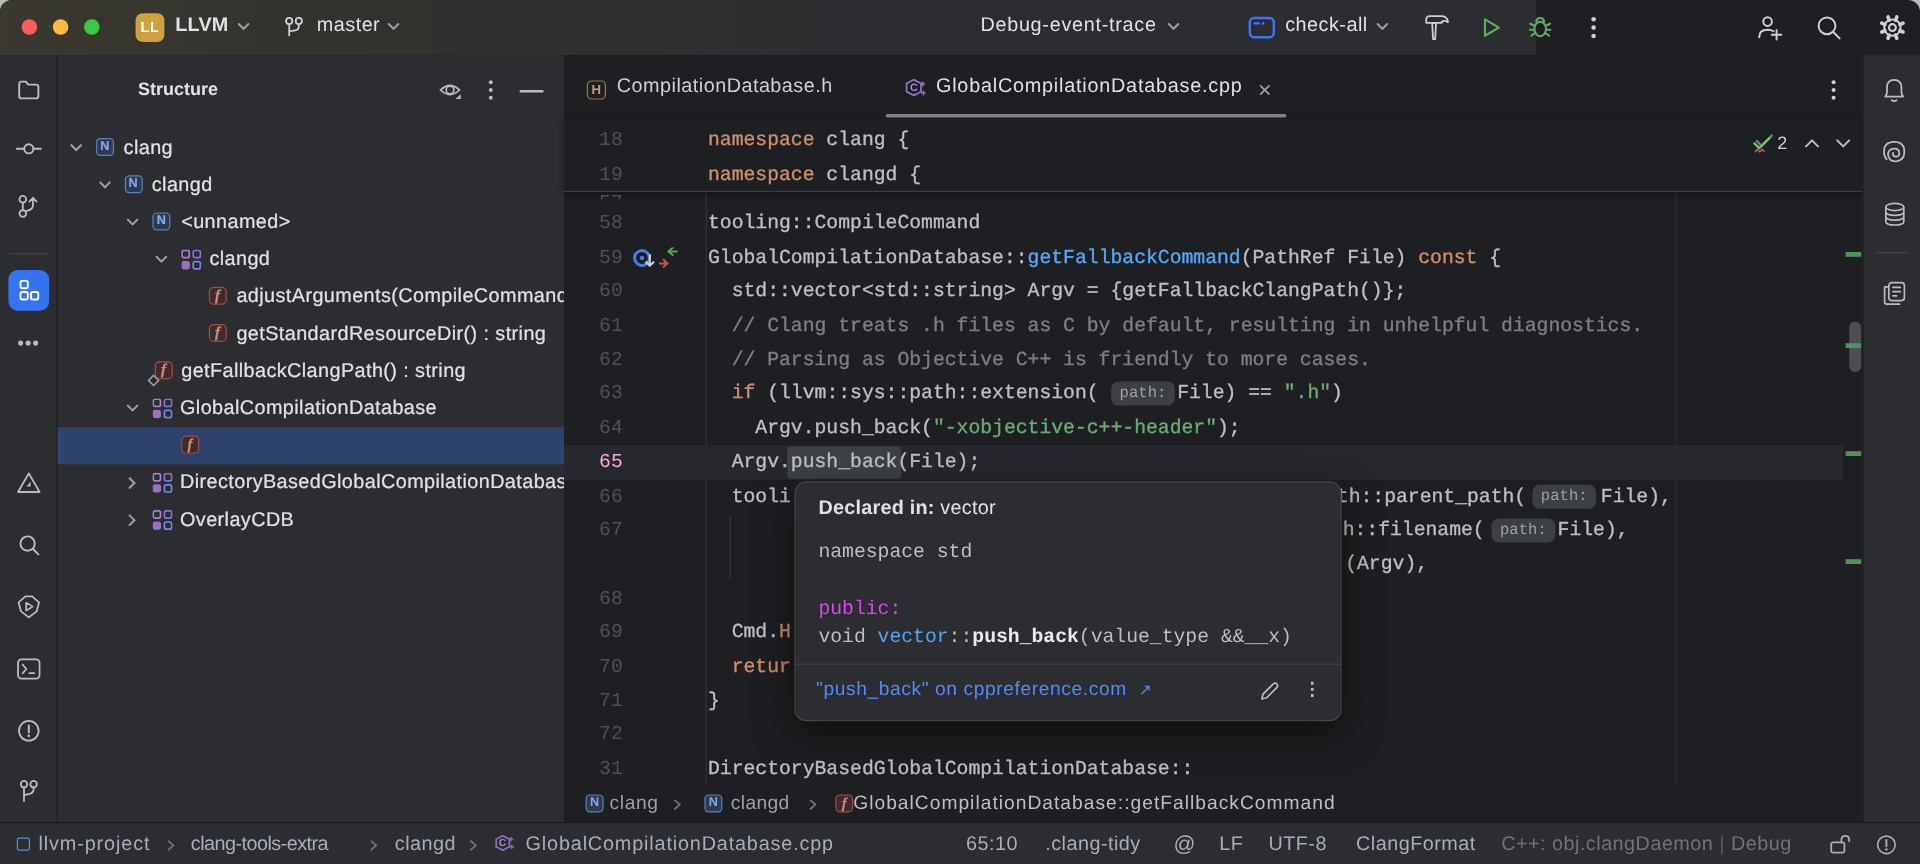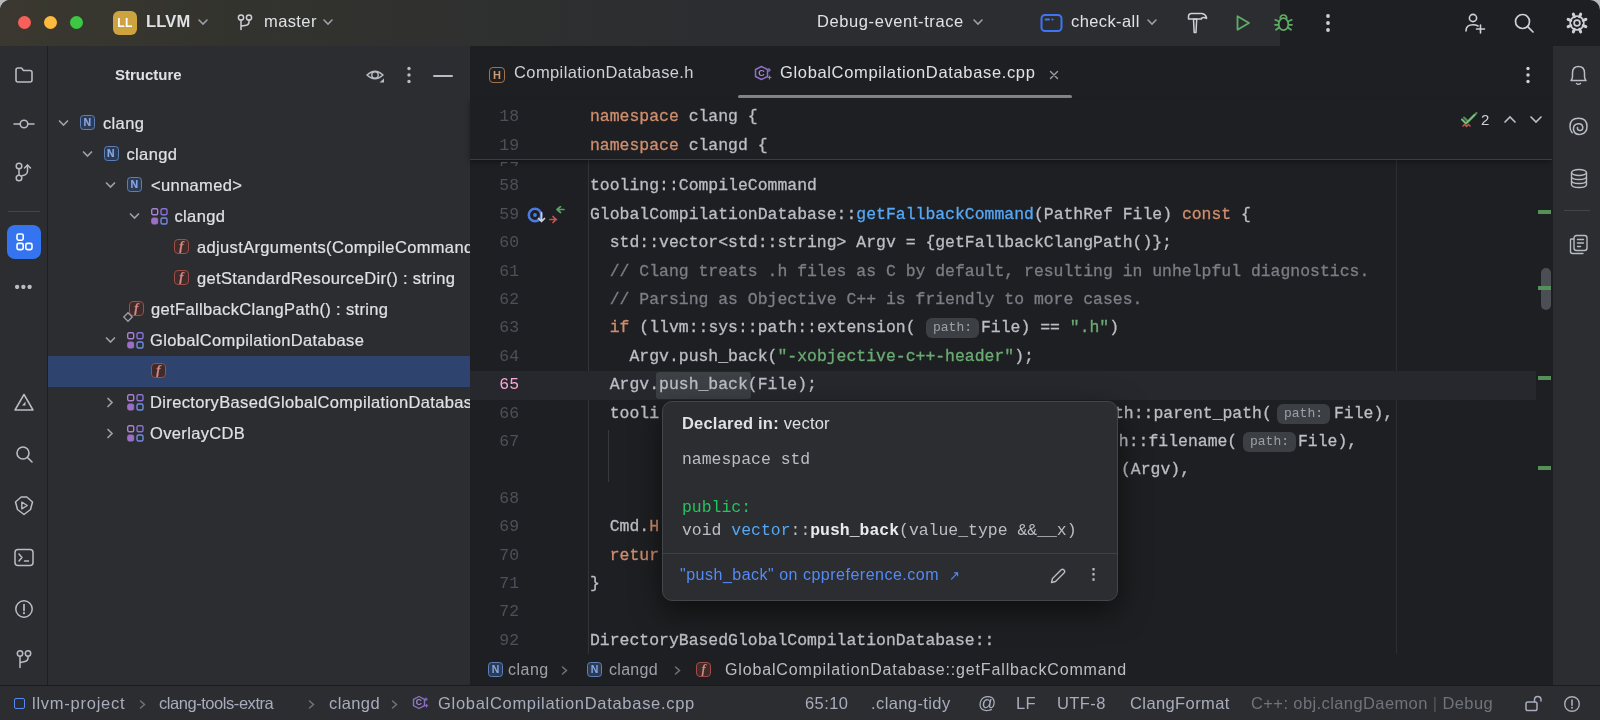--- a/index.html
+++ b/index.html
@@ -294,21 +294,21 @@
     <div class="crow" style="top:296.8px;"><span class="ln">64</span><span class="cd">    Argv.push_back(<span class="str">"-xobjective-c++-header"</span>);</span></div>
     <div class="crow" style="top:325.2px;"><span class="ln" style="color:#f9a8d4;">65</span><span class="cd">  Argv.push_back(File);</span></div>
     <div class="crow" style="top:353.6px;"><span class="ln">66</span><span class="cd">  tooli</span><span class="cd" style="left:644px;">th::parent_path(</span><span class="pill abs" style="left:807px;top:4px;">path:</span><span class="cd" style="left:864px;">File),</span></div>
     <div class="crow" style="top:382px;"><span class="ln">67</span><span class="cd" style="left:639px;">th::filename(</span><span class="pill abs" style="left:773px;top:4px;">path:</span><span class="cd" style="left:828px;">File),</span></div>
     <div class="crow" style="top:410.4px;"><span class="cd" style="left:651px;">(Argv),</span></div>
     <div class="crow" style="top:438.8px;"><span class="ln">68</span></div>
     <div class="crow" style="top:467.2px;"><span class="ln">69</span><span class="cd">  Cmd.<span style="color:#cf8e6d;">H</span></span></div>
     <div class="crow" style="top:495.6px;"><span class="ln">70</span><span class="cd kw">  retur</span></div>
     <div class="crow" style="top:524px;"><span class="ln">71</span><span class="cd">}</span></div>
     <div class="crow" style="top:552.4px;"><span class="ln">72</span></div>
-    <div class="crow" style="top:580.8px;"><span class="ln">92</span><span class="cd">DirectoryBasedGlobalCompilationDatabase::</span></div>
+    <div class="crow" style="top:580.8px;"><span class="ln">31</span><span class="cd">DirectoryBasedGlobalCompilationDatabase::</span></div>
 
     <div class="abs" style="left:138px;top:384px;width:1px;height:52px;background:#36393e;"></div>
 
     <svg class="abs" style="left:56px;top:160px;" width="44" height="20" viewBox="0 0 44 20">
         <circle cx="9" cy="9" r="6.2" stroke="#4a7be0" stroke-width="2.6" fill="none"></circle>
         <circle cx="9" cy="9" r="1.9" fill="#4a7be0"></circle>
         <path d="M15.5 6.5 L15.5 15 M12.5 12.5 L15.5 15.5 L18.5 12.5" stroke="#ced0d6" stroke-width="1.7" fill="none" stroke-linecap="round" stroke-linejoin="round"></path>
         <path d="M38 3.5 L31.5 3.5 M31 3.5 L34.5 0.5 M31 3.5 L34.5 6.5" stroke="#55a15f" stroke-width="1.7" fill="none" stroke-linecap="round" stroke-linejoin="round"></path>
         <path d="M24 13.5 L30.5 13.5 M30 13.5 L27 10.5 M30 13.5 L27 16.5" stroke="#c75450" stroke-width="1.7" fill="none" stroke-linecap="round" stroke-linejoin="round"></path>
       </svg>
@@ -345,21 +345,21 @@
       <div class="abs" style="left:38px;top:5px;height:22px;line-height:22px;color:#9da0a8;font-size:16px;letter-spacing:0.5px;">clang</div>
       <svg class="abs" style="left:90px;top:11px;" width="9" height="11" viewBox="0 0 9 11">
           <path d="M2.5 2 L6.5 5.5 L2.5 9" stroke="#6f737a" stroke-width="1.5" fill="none" stroke-linecap="round"></path>
         </svg>
       <span class="icN abs" style="left:117px;top:8px;"></span>
       <div class="abs" style="left:139px;top:5px;height:22px;line-height:22px;color:#9da0a8;font-size:16px;letter-spacing:0.3px;">clangd</div>
       <svg class="abs" style="left:203px;top:11px;" width="9" height="11" viewBox="0 0 9 11">
           <path d="M2.5 2 L6.5 5.5 L2.5 9" stroke="#6f737a" stroke-width="1.5" fill="none" stroke-linecap="round"></path>
         </svg>
       <span class="icF abs" style="left:226px;top:8px;"></span>
-      <div class="abs" style="left:255px;top:5px;height:22px;line-height:22px;color:#bcbec4;font-size:16px;letter-spacing:0.85px;">GlobalCompilationDatabase::getFallbackCommand</div>
+      <div class="abs" style="left:241px;top:5px;height:22px;line-height:22px;color:#bcbec4;font-size:16px;letter-spacing:0.85px;">GlobalCompilationDatabase::getFallbackCommand</div>
     </div>
   </div>
   <div id="rstripe">
     <svg class="abs" style="left:15px;top:18px;" width="21" height="22" viewBox="0 0 21 22">
         <path d="M10.5 2.5 Q16.5 2.5 16.5 9 L16.5 12.5 Q16.5 15 18 16.5 L3 16.5 Q4.5 15 4.5 12.5 L4.5 9 Q4.5 2.5 10.5 2.5 Z" stroke="#b8bcc3" stroke-width="1.5" fill="none" stroke-linejoin="round"></path>
         <path d="M8.5 19.5 Q10.5 21 12.5 19.5" stroke="#b8bcc3" stroke-width="1.5" fill="none" stroke-linecap="round"></path>
       </svg>
     <svg class="abs" style="left:15px;top:70px;" width="21" height="21" viewBox="0 0 21 21">
         <path d="M4.2 16.8 Q2 14.5 2 10.5 Q2 2.3 10.5 2.3 Q19 2.3 19 10.5 Q19 17 13 18.3 Q6.5 19.3 5.5 13.5 Q5 8.5 10 7.8 Q14.5 7.5 14.8 11.5 Q14.8 14.8 11.5 14.5 Q9 14 9.5 11.5" stroke="#b8bcc3" stroke-width="1.5" fill="none" stroke-linecap="round"></path>
       </svg>
@@ -370,21 +370,21 @@
     <div class="abs" style="left:11px;top:164px;width:26px;height:1px;background:#43454a;"></div>
     <svg class="abs" style="left:16px;top:188px;" width="20" height="21" viewBox="0 0 20 21">
         <rect x="5" y="1.5" width="13" height="15" rx="2.5" stroke="#b8bcc3" stroke-width="1.4" fill="none"></rect>
         <path d="M8.5 5.5 L14.5 5.5 M8.5 9 L14.5 9 M8.5 12.5 L11.5 12.5" stroke="#b8bcc3" stroke-width="1.4" stroke-linecap="round"></path>
         <path d="M4.8 5 L2 5 Q1.5 5 1.5 5.5 L1.5 17.5 Q1.5 19.5 3.5 19.5 L14 19.5" stroke="#b8bcc3" stroke-width="1.4" fill="none" stroke-linecap="round"></path>
       </svg>
   </div>
   <div id="popup">
     <div class="abs" style="left:19px;top:12px;font-size:16.5px;letter-spacing:0.2px;color:#dfe1e5;"><b>Declared in:</b> vector</div>
     <div class="abs mono" style="left:19px;top:48px;color:#bcbec4;">namespace std</div>
-    <div class="abs mono" style="left:19px;top:96px;color:#22c55e;text-align:center;">public:</div>
+    <div class="abs mono" style="left:19px;top:96px;color:#d946ef;text-align:center;">public:</div>
     <div class="abs mono" style="left:19px;top:119px;color:#bcbec4;">void <span style="color:#56a8f5;">vector</span>::<b style="color:#e8eaee;">push_back</b>(value_type &amp;&amp;__x)</div>
     <div class="abs" style="left:0;top:151px;width:454px;height:1px;background:#3f4146;"></div>
     <div class="abs" style="left:17px;top:164px;font-size:16px;letter-spacing:0.5px;color:#548af7;">"push_back" on cppreference.com&nbsp;&nbsp;<span style="font-size:13px;">↗</span></div>
     <svg class="abs" style="left:386px;top:165px;" width="18" height="18" viewBox="0 0 18 18">
         <path d="M2.5 15.5 L3.5 11.5 L12 3 Q13.5 1.5 15 3 Q16.5 4.5 15 6 L6.5 14.5 Z" stroke="#b8bcc3" stroke-width="1.4" fill="none" stroke-linejoin="round"></path>
       </svg>
     <div class="abs" style="left:423px;top:163px;color:#b8bcc3;font-size:15px;font-weight:bold;">⋮</div>
   </div>
   <div id="statusbar">
     <div class="abs" style="left:14px;top:12px;width:11px;height:11px;border:1.5px solid #548af7;border-radius:2px;"></div>

